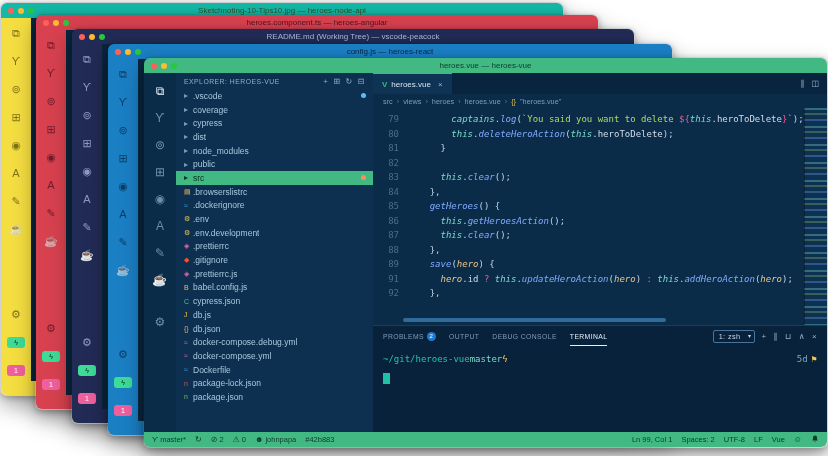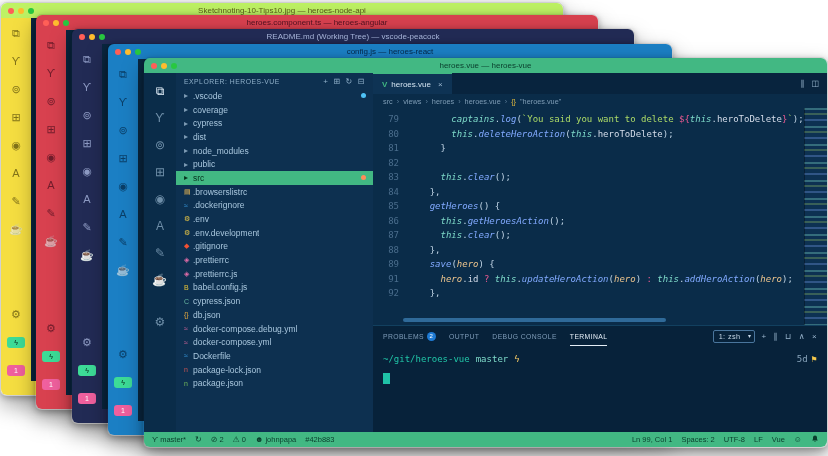--- a/index.html
+++ b/index.html
@@ -78,36 +78,36 @@
   .panel{height:106px;flex:0 0 106px;background:#07223a;border-top:1px solid #12405f;display:flex;flex-direction:column;}
   .ptabs{height:20px;flex:0 0 20px;display:flex;align-items:center;gap:13px;padding:0 10px;
          font-size:6.8px;letter-spacing:.4px;color:#7f9cb8;white-space:nowrap;}
   .ptab{display:flex;align-items:center;gap:3px;height:100%;}
   .ptab.active{color:#e4eef7;box-shadow:inset 0 -1px 0 #e4eef7;}
   .pbadge{background:#1e7ad3;color:#fff;border-radius:50%;width:9px;height:9px;line-height:9px;text-align:center;font-size:6px;}
   .pctrl{margin-left:auto;display:flex;align-items:center;gap:7px;color:#9ab6ce;font-size:8px;}
   .pselect{border:1px solid #49759c;border-radius:2px;padding:1px 13px 1px 5px;font-size:7.3px;color:#c7d9e8;position:relative;}
   .pselect .arrow{position:absolute;right:2px;top:1px;font-size:6px;}
   .term{flex:1;padding:8px 10px;font-family:"DejaVu Sans Mono",monospace;font-size:9px;color:#d6deeb;}
-  .tline{display:flex;align-items:center;gap:6px;}
+  .tline{display:flex;align-items:center;}
   .t-path{color:#21c7a8;}
   .t-branch{color:#7fdbca;}
   .t-bolt{color:#ffd166;}
   .t-right{margin-left:auto;color:#8aa6bd;display:flex;gap:4px;align-items:center;}
   .t-flag{color:#f5c84c;}
   .cursor{display:inline-block;width:7px;height:11px;background:#1fc2a7;margin-top:9px;}
 </style>
 </head>
 <body>
 
 <div class="stage">
 
   <div id="bg-windows">
       <section class="win bg" style="left: 0px; top: 2px; width: 562px; height: 392px; z-index: 1;">
-        <div class="titlebar" style="background:#bef264">
+        <div class="titlebar" style="background:#14b8a6">
        <div class="lights">
          <span class="light r"></span>
          <span class="light y"></span>
          <span class="light g"></span>
        </div>
        <div class="title" style="color:rgba(60,50,0,0.78)">Sketchnoting-10-Tips10.jpg — heroes-node-api</div>
      </div>
      <div class="wbody">
        <div class="actbar" style="background:#f5de41;color:rgba(60,50,0,0.62)">
          <span class="aicon">⧉</span>
@@ -288,38 +288,42 @@
             </div>
             <div class="trow">
               <span class="ficon" style="color: rgb(232, 197, 69);">⚙</span>
               <span class="fname">.env</span>
             </div>
             <div class="trow">
               <span class="ficon" style="color: rgb(232, 197, 69);">⚙</span>
               <span class="fname">.env.development</span>
             </div>
             <div class="trow">
+              <span class="ficon" style="color: rgb(224, 108, 168);">◈</span>
+              <span class="fname">.prettierrc</span>
+            </div>
+            <div class="trow">
               <span class="ficon" style="color: rgb(240, 80, 51);">◆</span>
               <span class="fname">.gitignore</span>
             </div>
             <div class="trow">
               <span class="ficon" style="color: rgb(224, 108, 168);">◈</span>
-              <span class="fname">.prettierrc</span>
-            </div>
-            <div class="trow">
-              <span class="ficon" style="color: rgb(224, 108, 168);">◈</span>
               <span class="fname">.prettierrc.js</span>
             </div>
             <div class="trow">
               <span class="ficon" style="color: rgb(231, 196, 55);">B</span>
               <span class="fname">babel.config.js</span>
             </div>
             <div class="trow">
               <span class="ficon" style="color: rgb(105, 183, 163);">C</span>
               <span class="fname">cypress.json</span>
+            </div>
+            <div class="trow">
+              <span class="ficon" style="color: rgb(231, 196, 55);">J</span>
+              <span class="fname">db.js</span>
             </div>
             <div class="trow">
               <span class="ficon" style="color: rgb(231, 169, 62);">{}</span>
               <span class="fname">db.json</span>
             </div>
             <div class="trow">
               <span class="ficon" style="color: rgb(224, 103, 159);">≈</span>
               <span class="fname">docker-compose.debug.yml</span>
             </div>
             <div class="trow">

